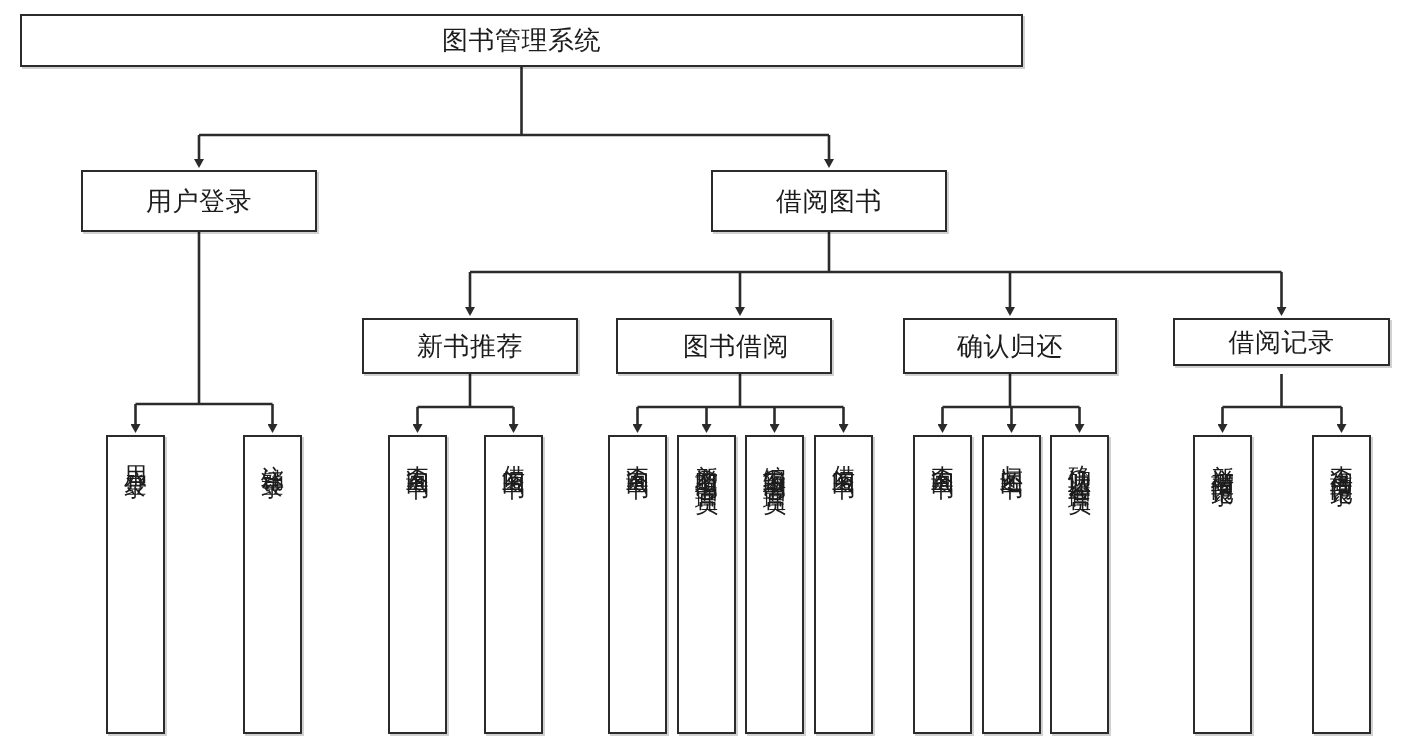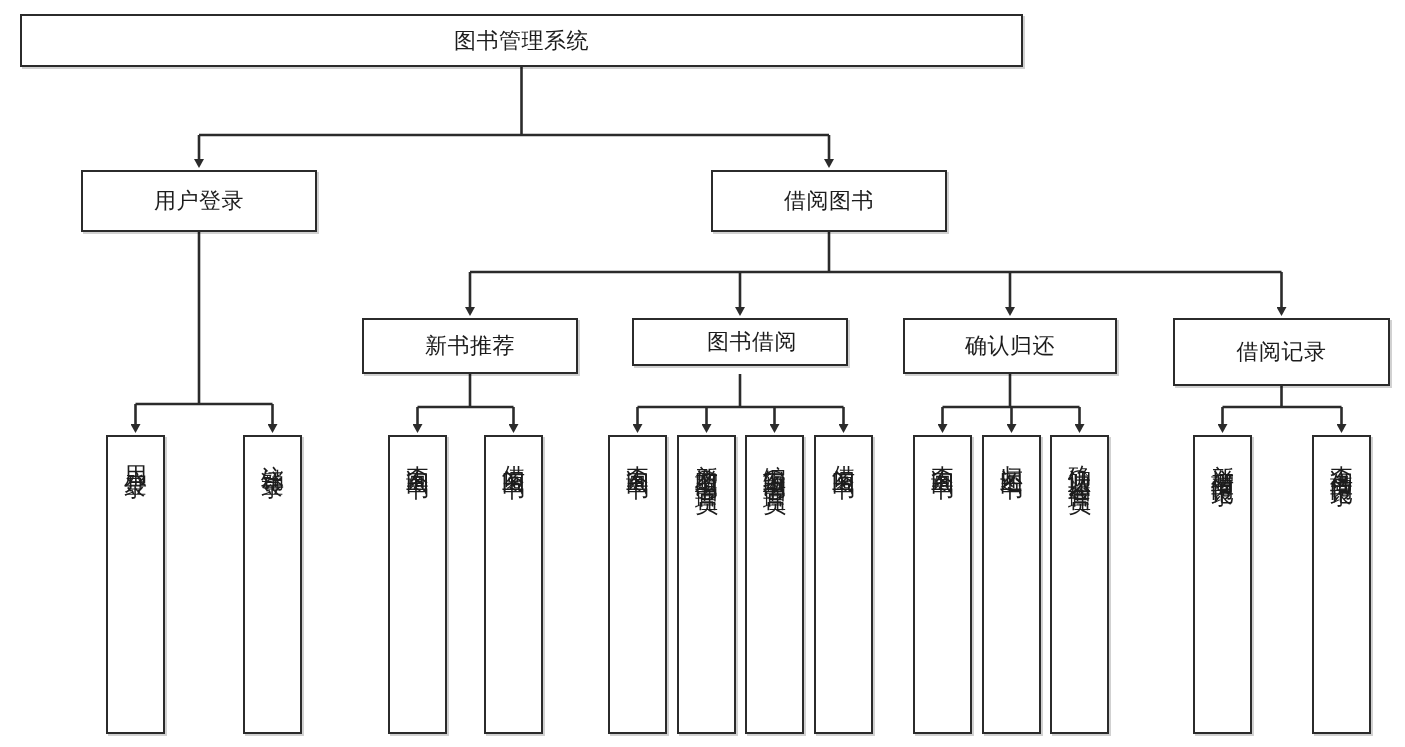--- a/index.html
+++ b/index.html
@@ -36,21 +36,21 @@
     justify-content: center;
     color: #1c1c1c;
   }
   .node-label {
     display: block;
     text-align: center;
     line-height: 1.18;
     white-space: pre-line;
   }
   .node.h .node-label {
-    font-size: 22px;
+    font-size: 26px;
     letter-spacing: 0.5px;
   }
   .node.v {
     padding: 10px 0 0 0;
     align-items: flex-start;
   }
   .node.v .node-label {
     writing-mode: vertical-rl;
     text-orientation: upright;
     font-size: 23px;
@@ -123,27 +123,27 @@
       </div>
       <div class="node h" style="left: 81px; top: 170px; width: 236px; height: 62px;">
         <span class="node-label">用户登录</span>
       </div>
       <div class="node h" style="left: 711px; top: 170px; width: 236px; height: 62px;">
         <span class="node-label">借阅图书</span>
       </div>
       <div class="node h" style="left: 362px; top: 318px; width: 216px; height: 56px;">
         <span class="node-label">新书推荐</span>
       </div>
-      <div class="node h" style="left: 632px; top: 318px; width: 216px; height: 48px; padding-left: 24px;">
+      <div class="node h" style="left: 616px; top: 318px; width: 216px; height: 56px; padding-left: 24px;">
         <span class="node-label">图书借阅</span>
       </div>
       <div class="node h" style="left: 903px; top: 318px; width: 214px; height: 56px;">
         <span class="node-label">确认归还</span>
       </div>
-      <div class="node h" style="left: 1173px; top: 318px; width: 217px; height: 68px;">
+      <div class="node h" style="left: 1173px; top: 318px; width: 217px; height: 48px;">
         <span class="node-label">借阅记录</span>
       </div>
       <div class="node v" style="left: 106px; top: 435px; width: 59px; height: 299px;">
         <span class="node-label">用户登录</span>
       </div>
       <div class="node v" style="left: 243px; top: 435px; width: 59px; height: 299px;">
         <span class="node-label">注销登录</span>
       </div>
       <div class="node v" style="left: 388px; top: 435px; width: 59px; height: 299px;">
         <span class="node-label">查询图书</span>

